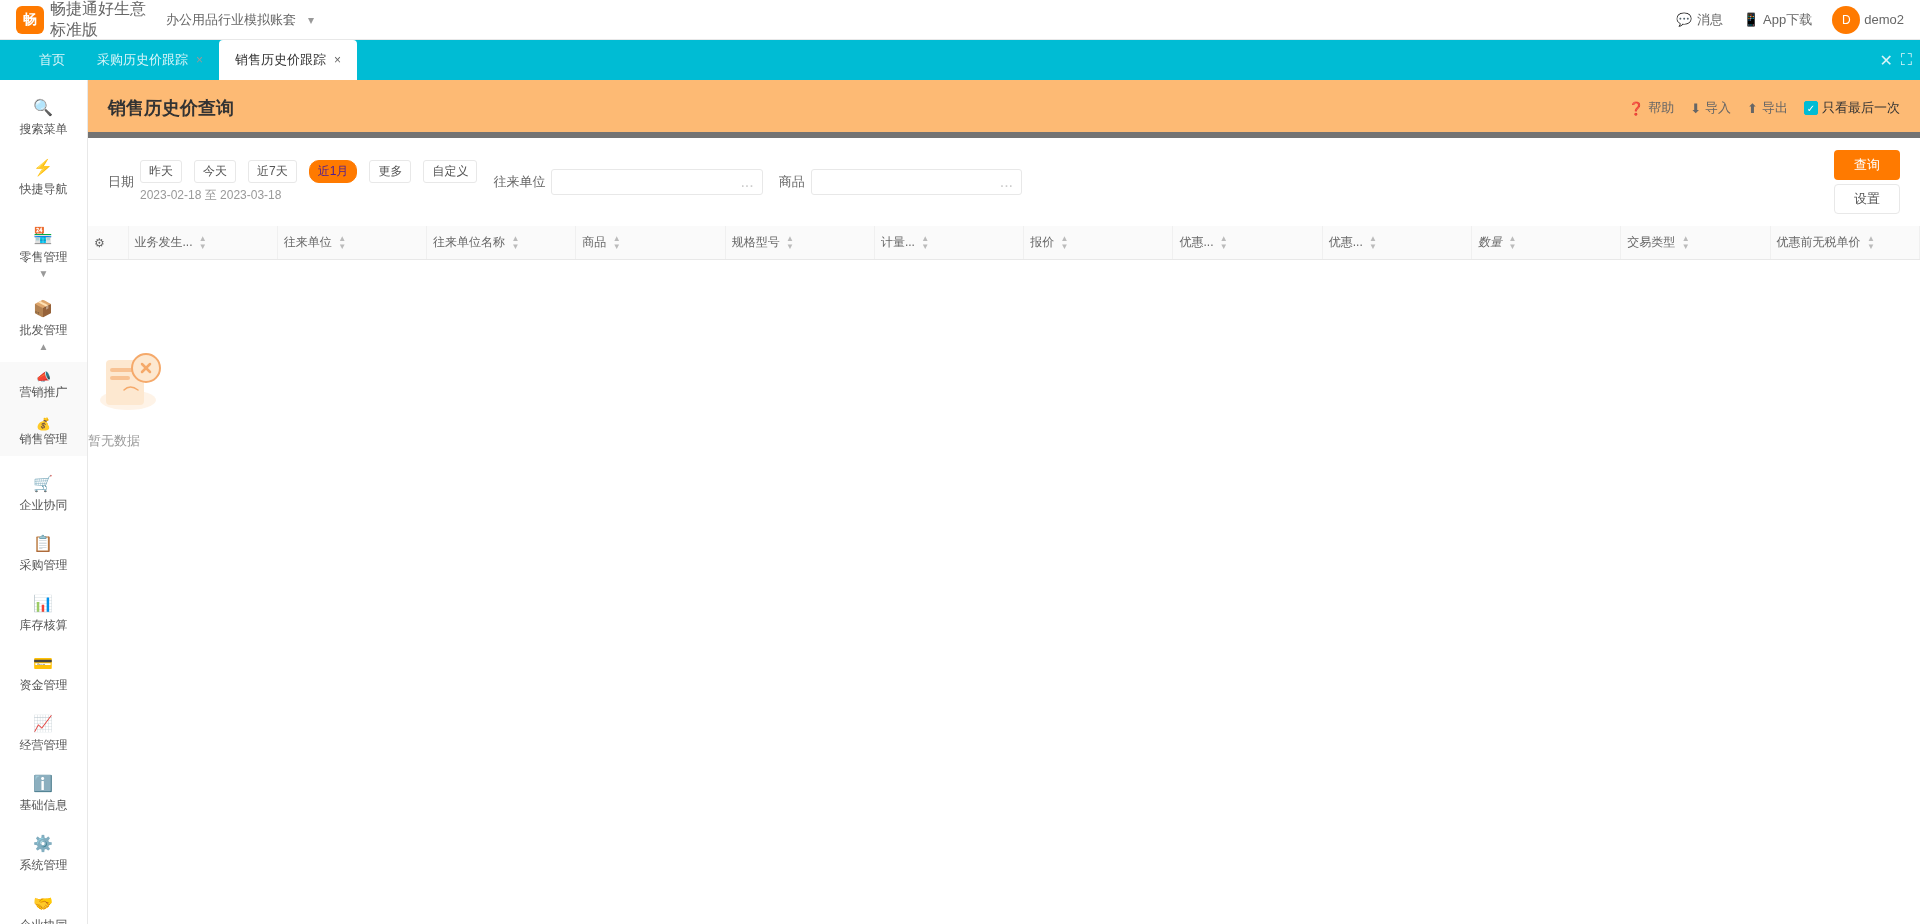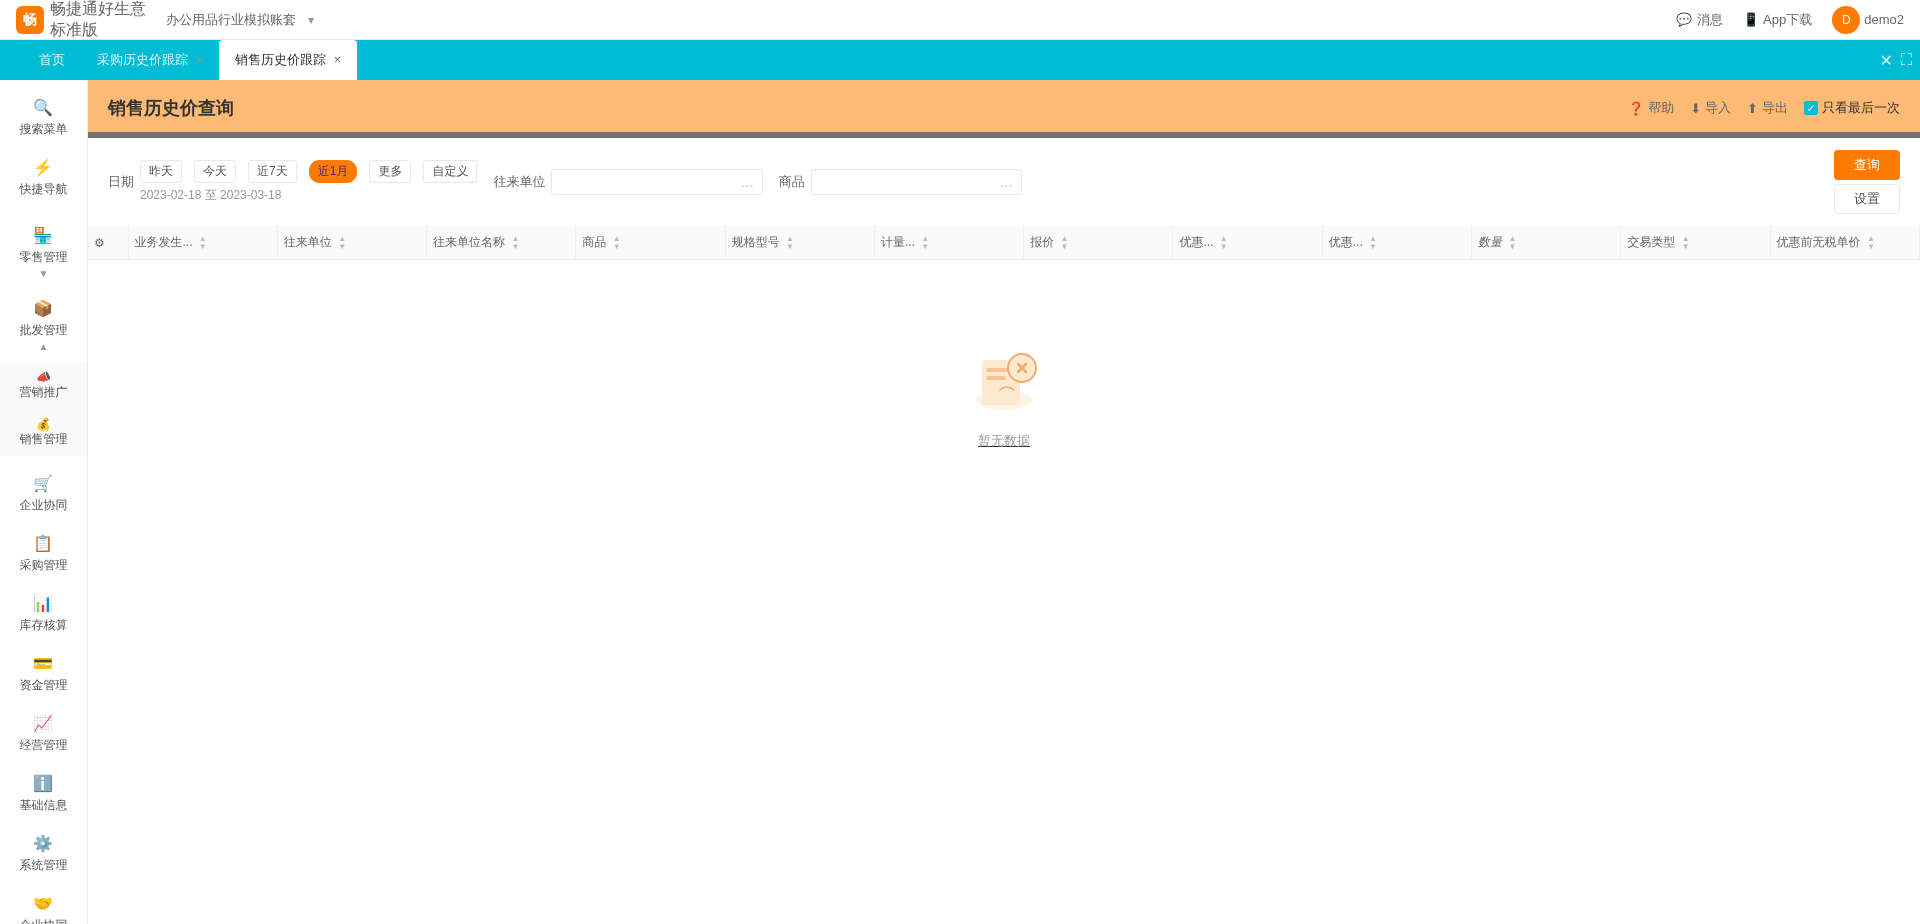--- a/index.html
+++ b/index.html
@@ -66,21 +66,21 @@
 
     
     .table-container { flex: 1; background: #fff; margin: 0; overflow: auto; }
     .data-table { width: 100%; border-collapse: collapse; table-layout: fixed; }
     .data-table th { background: #fafafa; border-bottom: 1px solid #e8e8e8; border-right: 1px solid #f0f0f0; padding: 8px 6px; font-size: 12px; color: #666; font-weight: normal; text-align: left; white-space: nowrap; overflow: hidden; text-overflow: ellipsis; position: sticky; top: 0; z-index: 10; }
     .data-table th .sort-arrows { display: inline-flex; flex-direction: column; margin-left: 3px; gap: 0; vertical-align: middle; }
     .data-table th .sort-arrows span { font-size: 8px; line-height: 1; color: #bbb; }
     .settings-col { width: 40px; }
 
     
-    .empty-state { display: flex; flex-direction: column; align-items: center; justify-content: center; padding: 80px 0; text-decoration: underline; }
+    .empty-state { display: flex; flex-direction: column; justify-content: center; padding: 80px 0; }
     .empty-icon { width: 80px; height: 80px; position: relative; margin-bottom: 12px; }
     .empty-text { color: #999; font-size: 13px; }
 
     
     ::-webkit-scrollbar { width: 6px; height: 6px; }
     ::-webkit-scrollbar-track { background: #f1f1f1; }
     ::-webkit-scrollbar-thumb { background: #ccc; border-radius: 3px; }
   </style>
 </head>
 <body>

